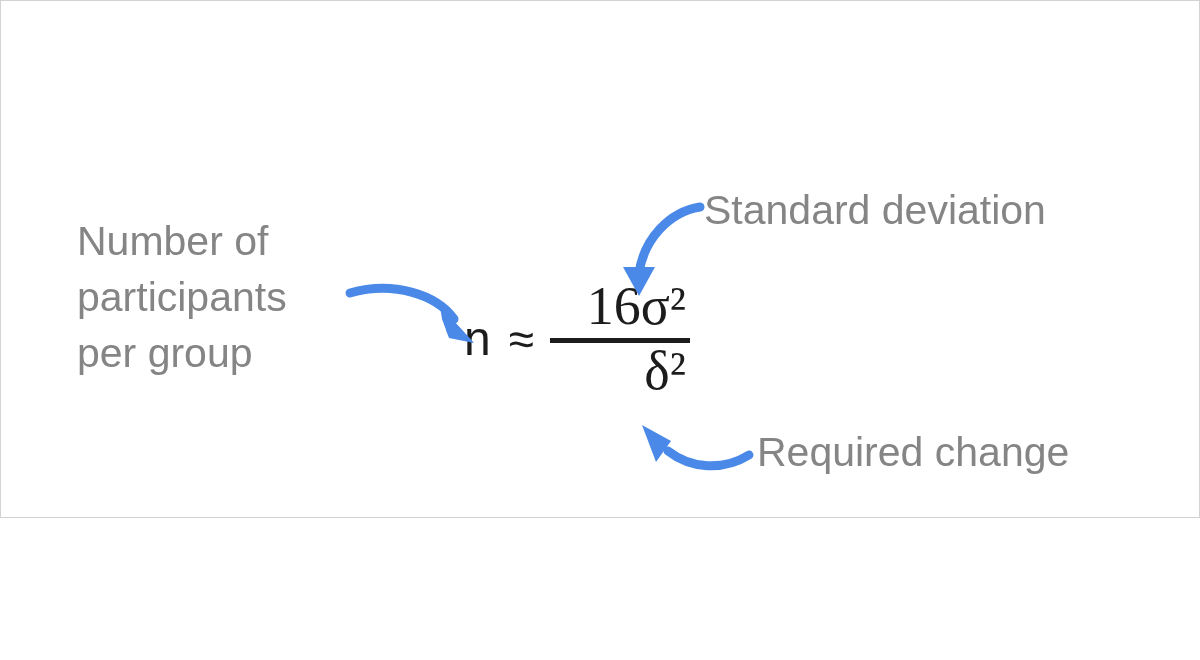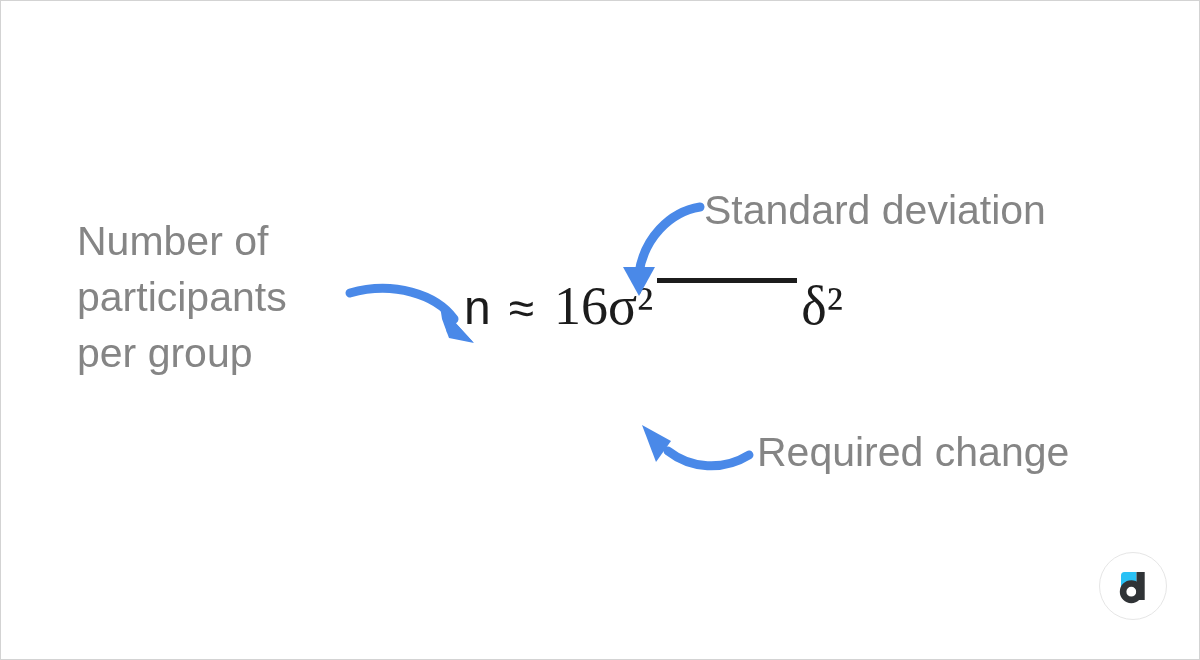--- a/index.html
+++ b/index.html
@@ -6,21 +6,21 @@
     margin: 0;
     padding: 0;
     background: #ffffff;
   }
   body {
     font-family: "Liberation Sans", sans-serif;
   }
   .canvas {
     position: relative;
     width: 1200px;
-    height: 660px;
+    height: 518px;
     background: #ffffff;
     border: 1px solid #d3d3d3;
     box-sizing: border-box;
     overflow: hidden;
   }
   .annotation {
     position: absolute;
     color: #858585;
     font-family: "Liberation Sans", sans-serif;
     font-size: 41px;
@@ -62,22 +62,22 @@
   .formula .approx {
     font-family: "Liberation Sans", sans-serif;
     font-size: 46px;
     line-height: 1;
     margin-left: 18px;
     margin-right: 16px;
     color: #1c1c1c;
   }
   .fraction {
     display: flex;
-    flex-direction: row;
-    align-items: flex-start;
+    flex-direction: column;
+    align-items: flex-end;
   }
   .fraction .numerator,
   .fraction .denominator {
     font-family: "Liberation Serif", serif;
     font-size: 54px;
     line-height: 1.04;
     color: #1c1c1c;
     padding: 0 4px;
     white-space: nowrap;
   }

